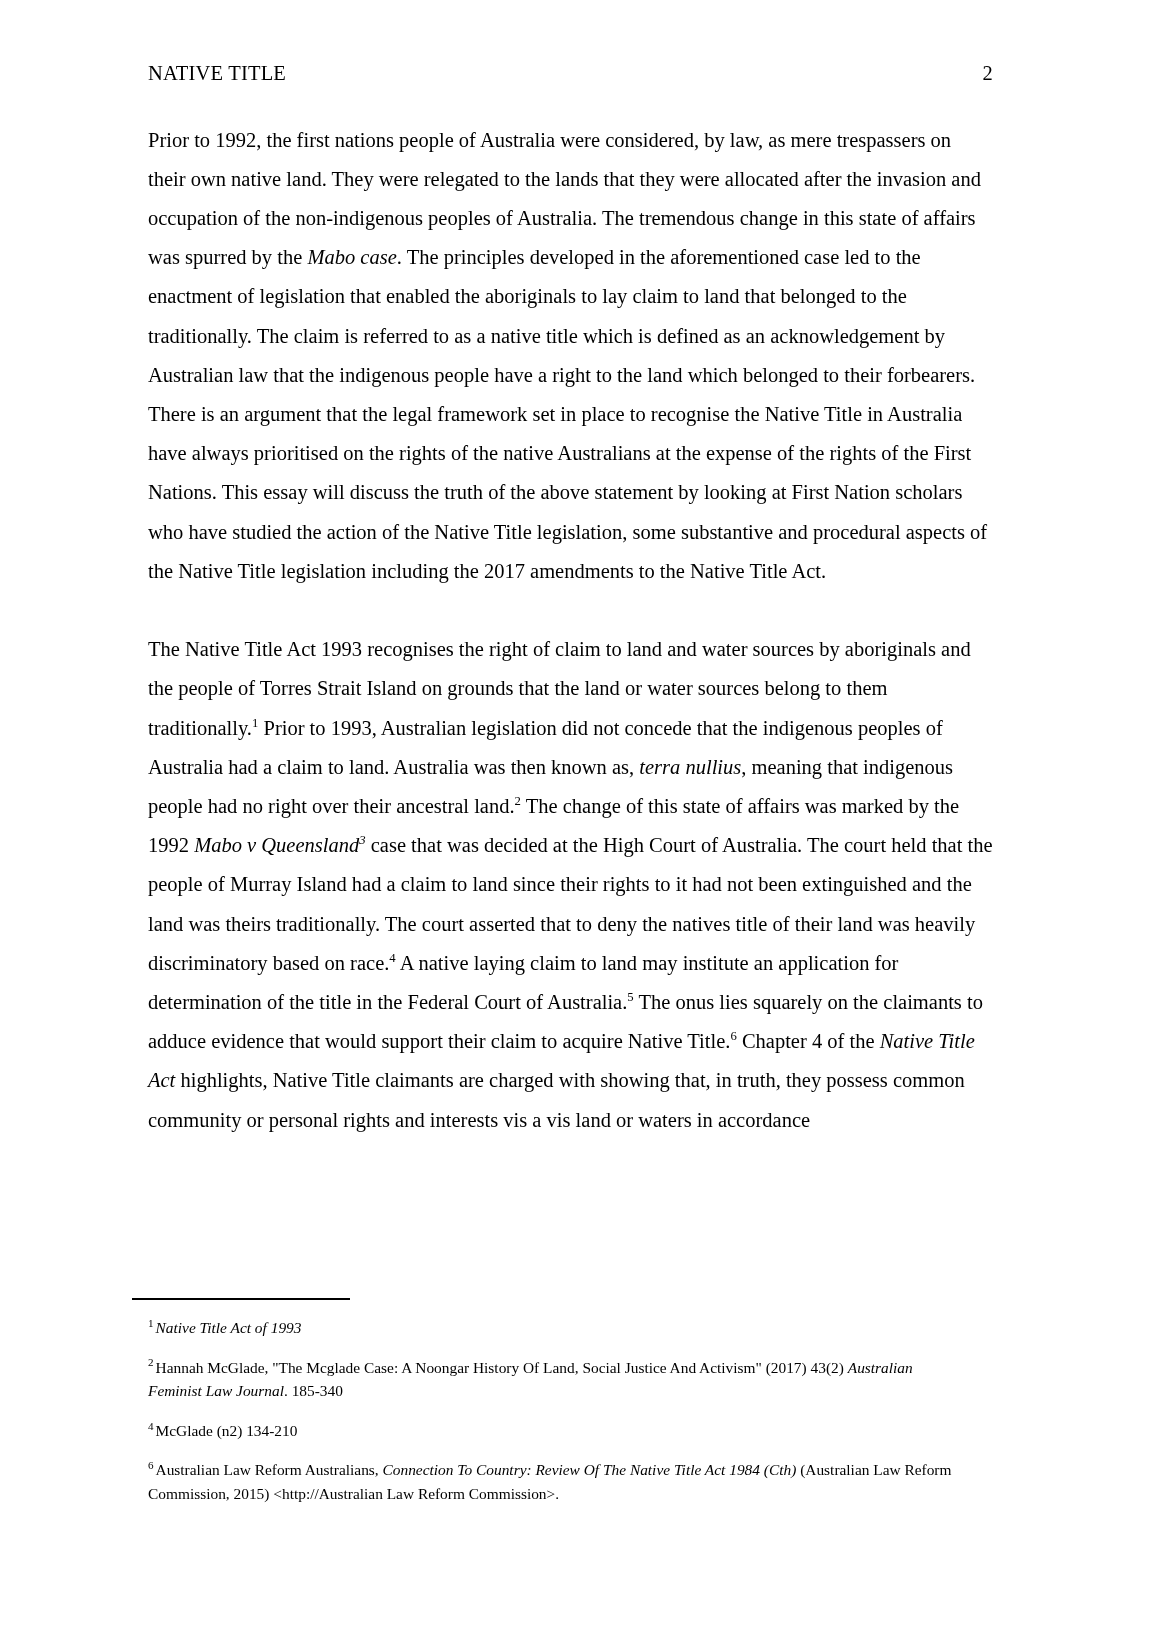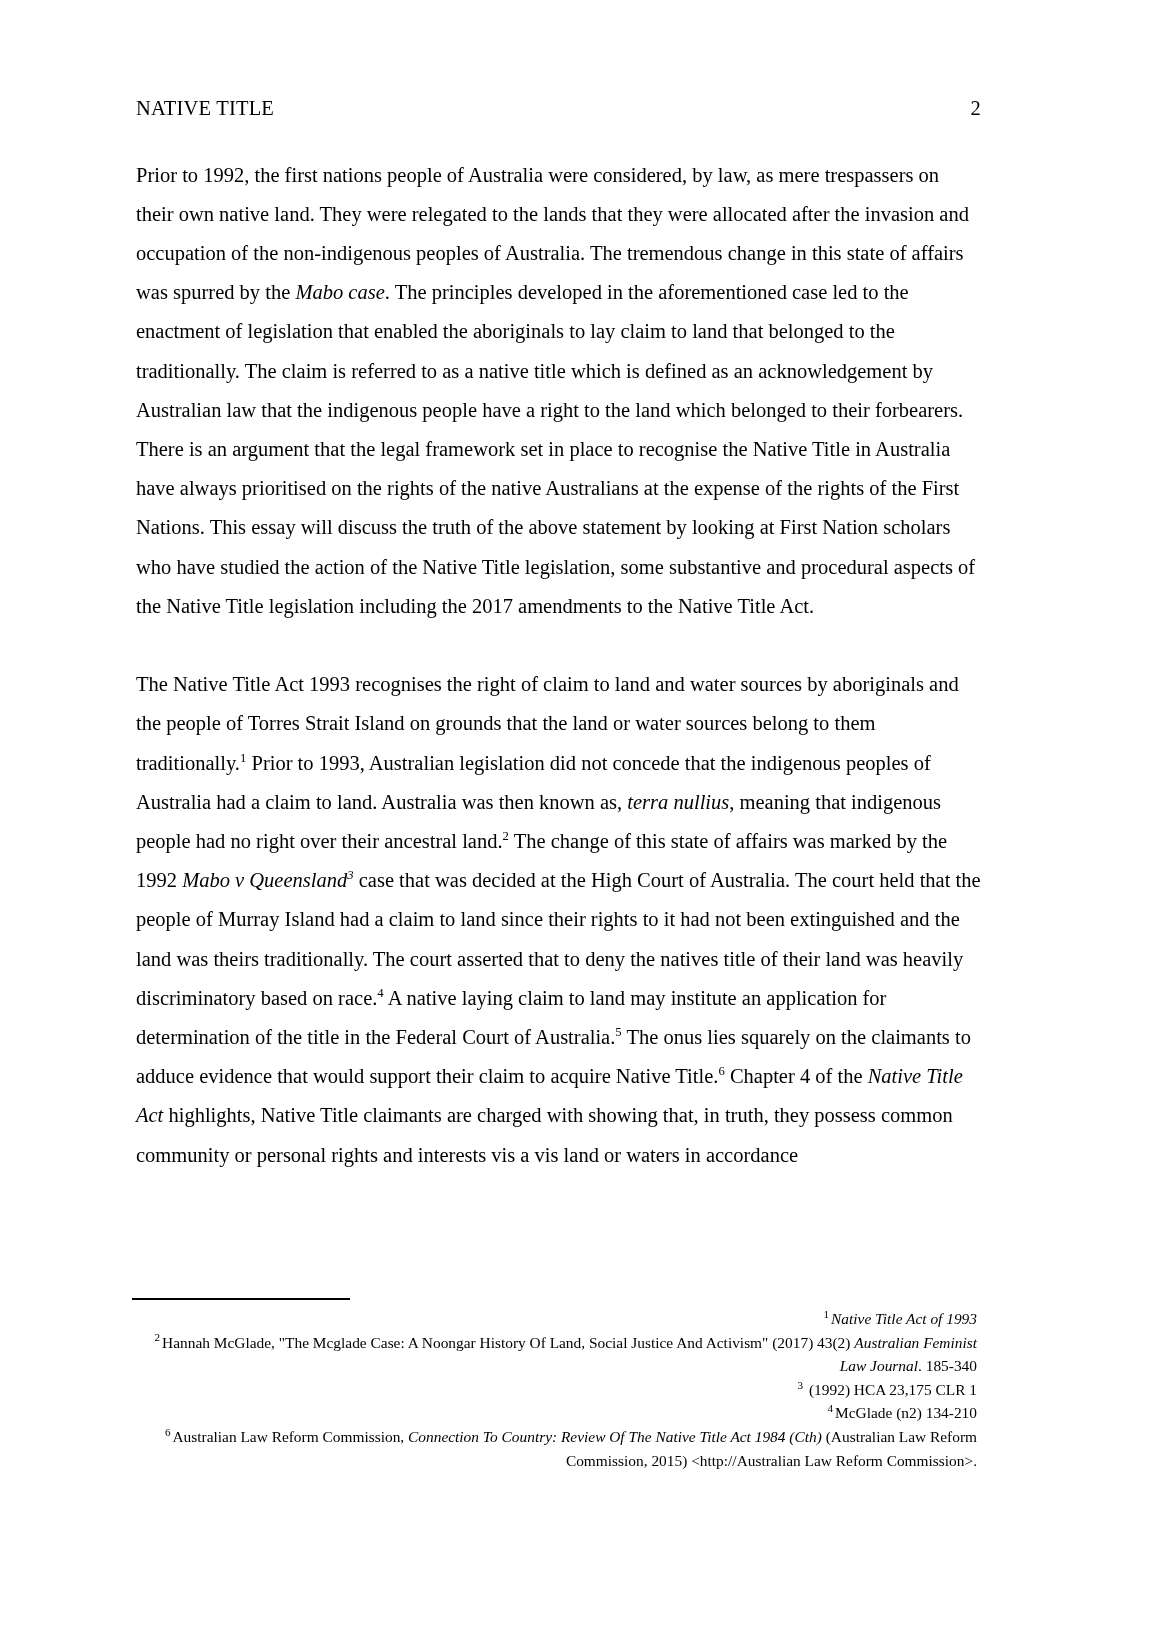--- a/index.html
+++ b/index.html
@@ -15,24 +15,23 @@
     position: relative;
     width: 1158px;
     height: 1638px;
     background: #ffffff;
     margin: 0 auto;
     overflow: hidden;
     box-sizing: border-box;
   }
   .content {
     position: absolute;
-    left: 136px;
+    left: 148px;
     top: 0;
     width: 845px;
-    margin-top: 35px;
   }
 
   
   .doc-header {
     display: flex;
     justify-content: space-between;
     align-items: baseline;
     padding-top: 62px;
     font-size: 20.5px;
     line-height: 1.1;
@@ -79,22 +78,22 @@
     width: 218px;
     height: 0;
     border-top: 2.2px solid #000;
     margin: 0 0 7px 0;
   }
   .fn-list {
     font-size: 15.4px;
     line-height: 23.6px;
   }
   .fn {
-    margin: 0;
-    text-align: right;
+    margin: 16px;
+    text-align: left;
   }
   .fn sup {
     font-size: 0.72em;
     vertical-align: super;
     line-height: 0;
     margin-right: 2px;
   }
 </style>
 </head>
 <body>
@@ -120,23 +119,22 @@
   </div>
 
   <div class="footnote-area">
     <div class="fn-rule"></div>
     <div class="fn-list">
 
       <p class="fn"><sup>1</sup><i>Native Title Act of 1993</i><span></span></p>
 
       <p class="fn"><sup>2</sup><span>Hannah McGlade, "The Mcglade Case: A Noongar History Of Land, Social Justice And Activism" (2017) 43(2) </span><i>Australian Feminist Law Journal</i><span>. 185-340</span></p>
 
-      <p class="fn"><sup>3</sup><span> (1992) HCA 23,175 CLR 1</span></p>
 
       <p class="fn"><sup>4</sup><span>McGlade (n2) 134-210</span></p>
 
 
-      <p class="fn"><sup>6</sup><span>Australian Law Reform Commission, </span><i>Connection To Country: Review Of The Native Title Act 1984 (Cth)</i><span> (Australian Law Reform Commission, 2015) &lt;http://Australian Law Reform Commission&gt;.</span></p>
+      <p class="fn"><sup>6</sup><span>Australian Law Reform Australians, </span><i>Connection To Country: Review Of The Native Title Act 1984 (Cth)</i><span> (Australian Law Reform Commission, 2015) &lt;http://Australian Law Reform Commission&gt;.</span></p>
 
     </div>
   </div>
 
 </div>
 
 </body></html>

